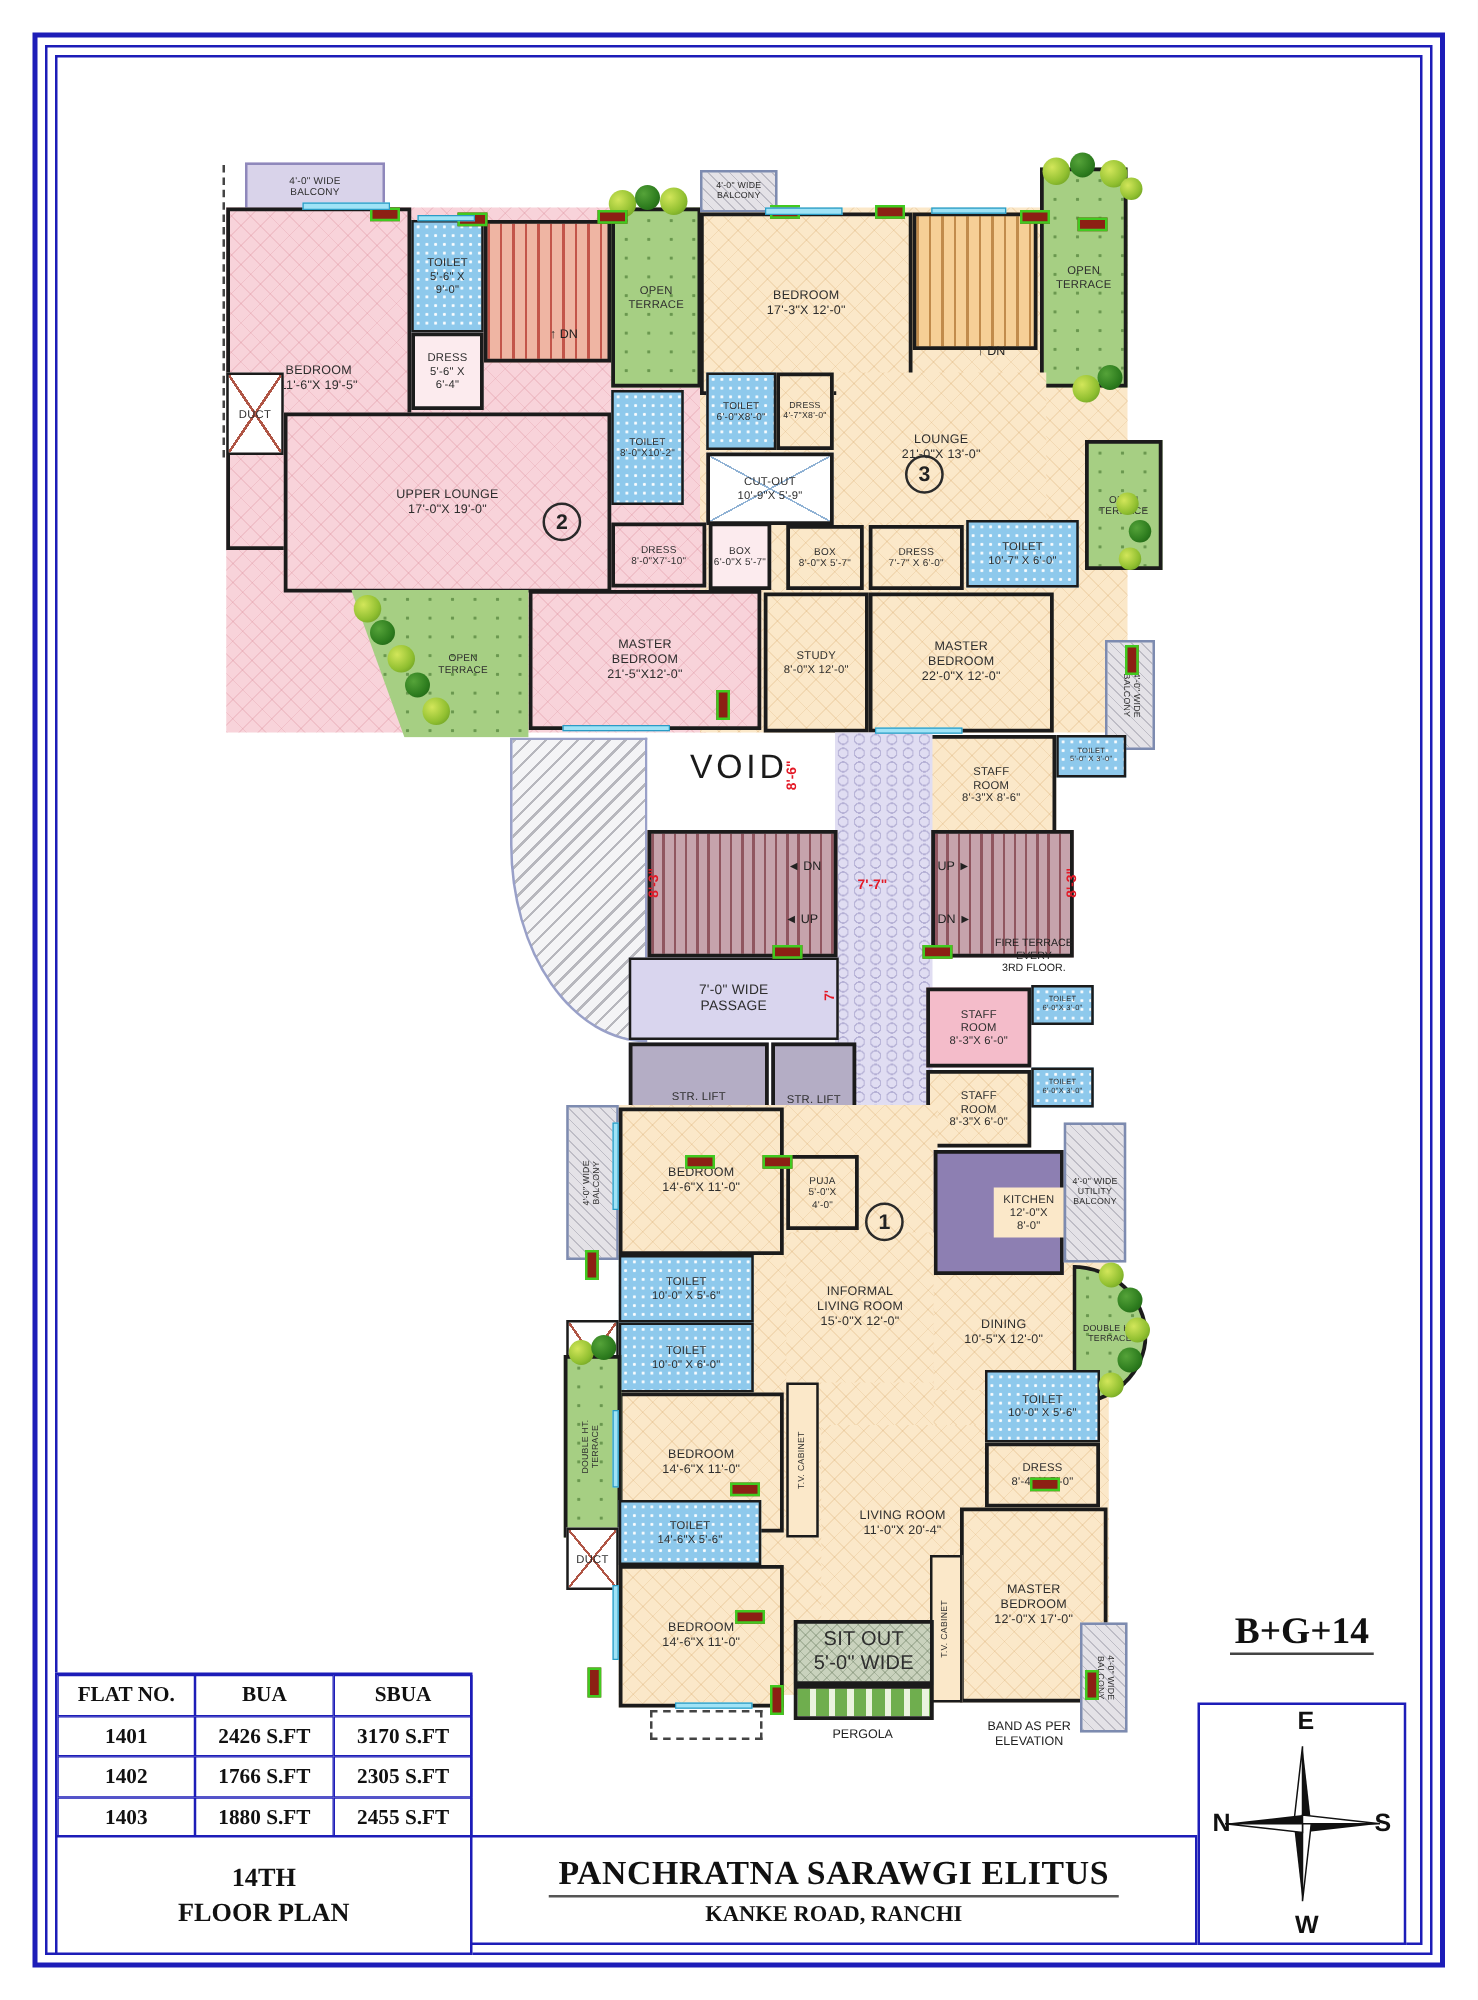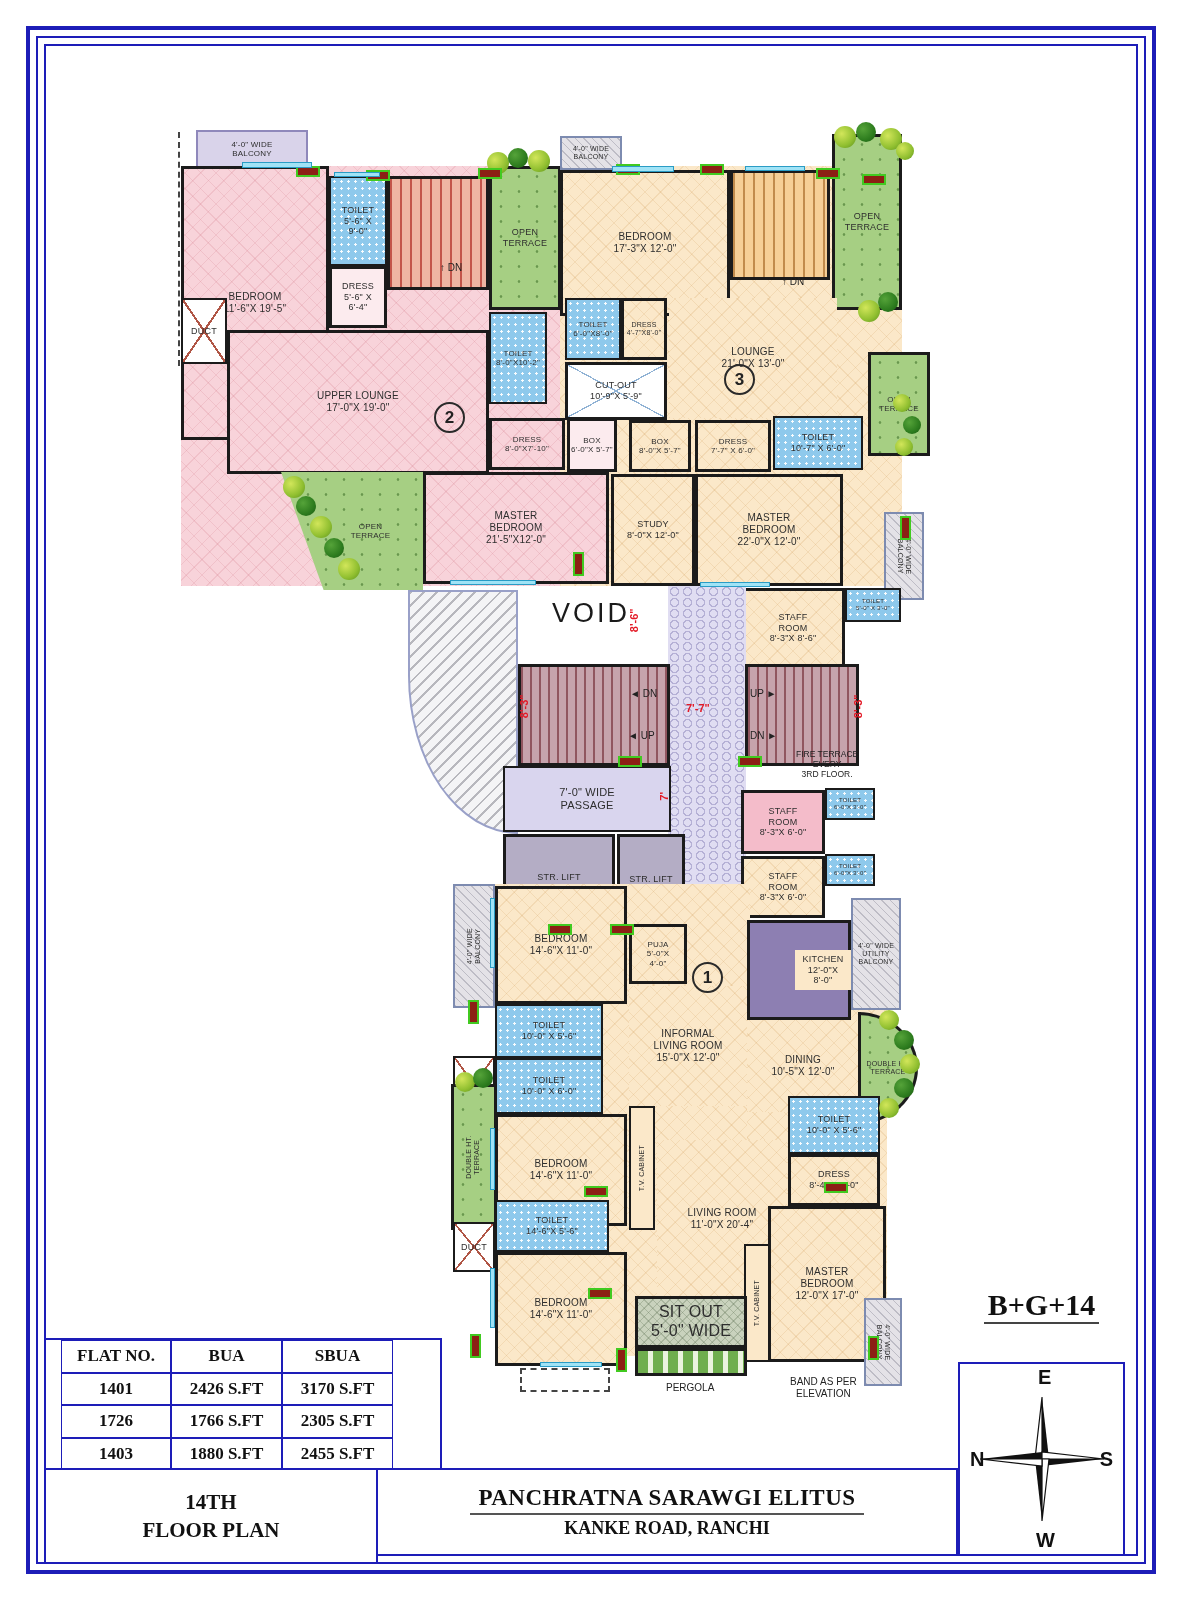--- a/index.html
+++ b/index.html
@@ -74,21 +74,21 @@
 
   
   .bluebox{position:absolute;border:2px solid #1d1db8;box-sizing:border-box;background:#fff;
            font-family:"Liberation Serif",serif;color:#111;}
   #area-table{display:grid;grid-template-columns:110px 111px 111px;grid-auto-rows:32.5px;}
   #area-table div{border:1px solid #1d1db8;display:flex;align-items:center;justify-content:center;
                   font-weight:bold;font-size:17px;}
   #floor-label{display:flex;align-items:center;justify-content:center;text-align:center;
                font-weight:bold;font-size:21px;white-space:pre-line;line-height:1.35;}
   #title-box{display:flex;flex-direction:column;align-items:center;justify-content:center;}
-  #project-name{font-weight:bold;font-size:23px;letter-spacing:.5px;border-bottom:2px solid #555;padding:0 8px 2px;}
+  #project-name{font-weight:bold;font-size:27px;letter-spacing:.5px;border-bottom:2px solid #555;padding:0 8px 2px;}
   #project-loc{font-weight:bold;font-size:18px;margin-top:3px;}
   #bgp{position:absolute;left:958px;top:1288px;width:167px;text-align:center;
        font-family:"Liberation Serif",serif;font-weight:bold;font-size:30px;color:#111;}
   #bgp span{border-bottom:2px solid #444;padding:0 4px 1px;}
   #compass-box{display:flex;align-items:center;justify-content:center;}
   .cdir{position:absolute;font-weight:bold;font-size:20px;color:#111;font-family:"Liberation Sans",sans-serif;}
 </style>
 </head>
 <body>
 
@@ -425,28 +425,28 @@
       <div class="winstrip" style="left: 450px; top: 580px; width: 86px; height: 5px;"></div>
       <div class="winstrip" style="left: 334px; top: 172px; width: 46px; height: 5px;"></div>
       <div class="winstrip" style="left: 745px; top: 166px; width: 60px; height: 5px;"></div>
       <div class="winstrip" style="left: 700px; top: 582px; width: 70px; height: 5px;"></div>
       <div class="winstrip" style="left: 490px; top: 898px; width: 5px; height: 70px;"></div>
       <div class="winstrip" style="left: 490px; top: 1128px; width: 5px; height: 62px;"></div>
       <div class="winstrip" style="left: 490px; top: 1268px; width: 5px; height: 60px;"></div>
       <div class="winstrip" style="left: 540px; top: 1362px; width: 62px; height: 5px;"></div>
     </div>
 
-  <div class="bluebox" id="area-table" style="left:44px;top:1338px;width:398px;height:132px;padding-left:15px;">
+  <div class="bluebox" id="area-table" style="left:44px;top:1338px;width:334px;height:132px;">
     <div>FLAT NO.</div>
     <div>BUA</div>
     <div>SBUA</div>
     <div>1401</div>
     <div>2426 S.FT</div>
     <div>3170 S.FT</div>
-    <div>1726</div>
+    <div>1402</div>
     <div>1766 S.FT</div>
     <div>2305 S.FT</div>
     <div>1403</div>
     <div>1880 S.FT</div>
     <div>2455 S.FT</div>
   </div>
 
   <div class="bluebox" id="floor-label" style="left:44px;top:1468px;width:334px;height:96px;">14TH
 FLOOR PLAN</div>
 

